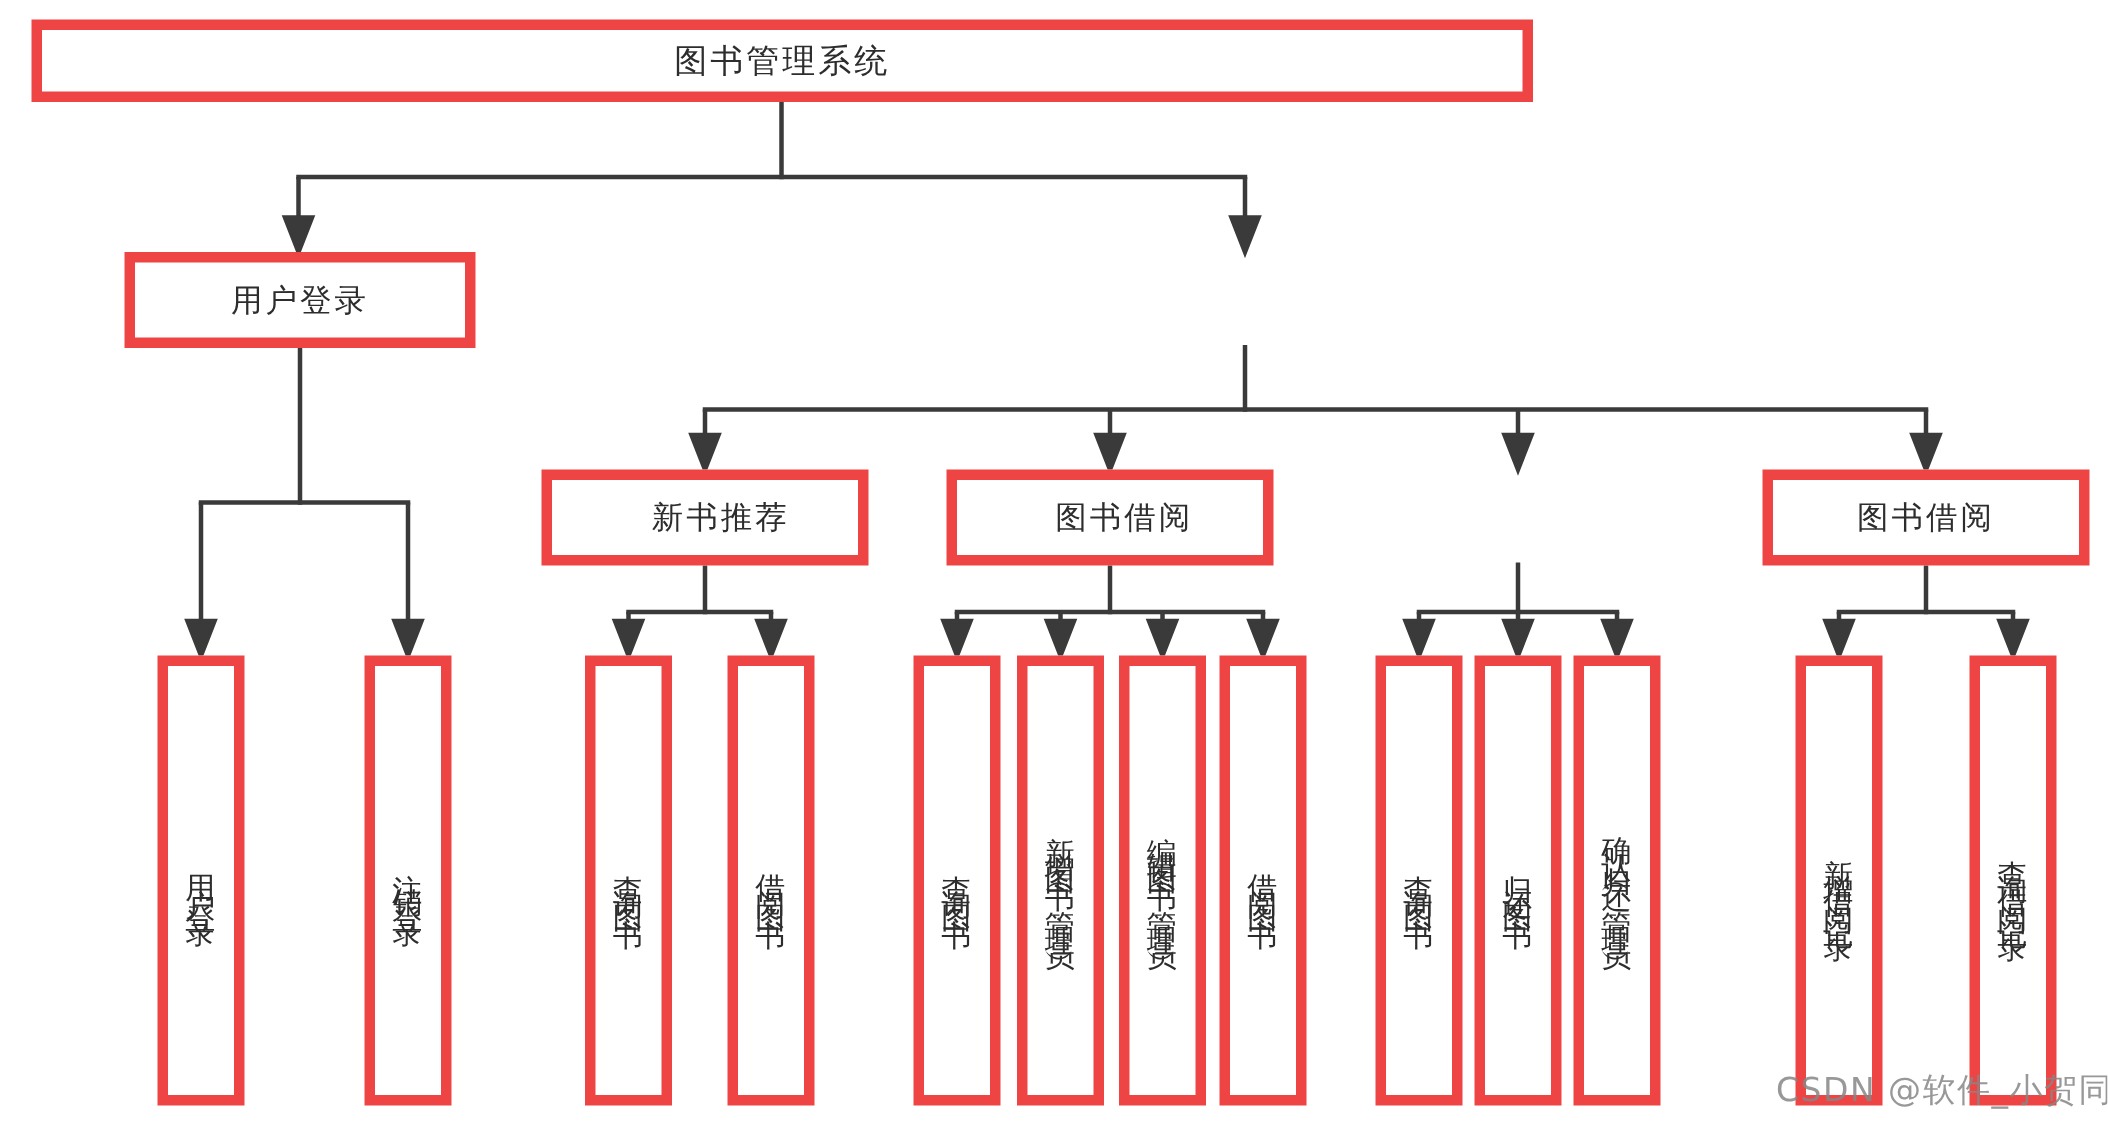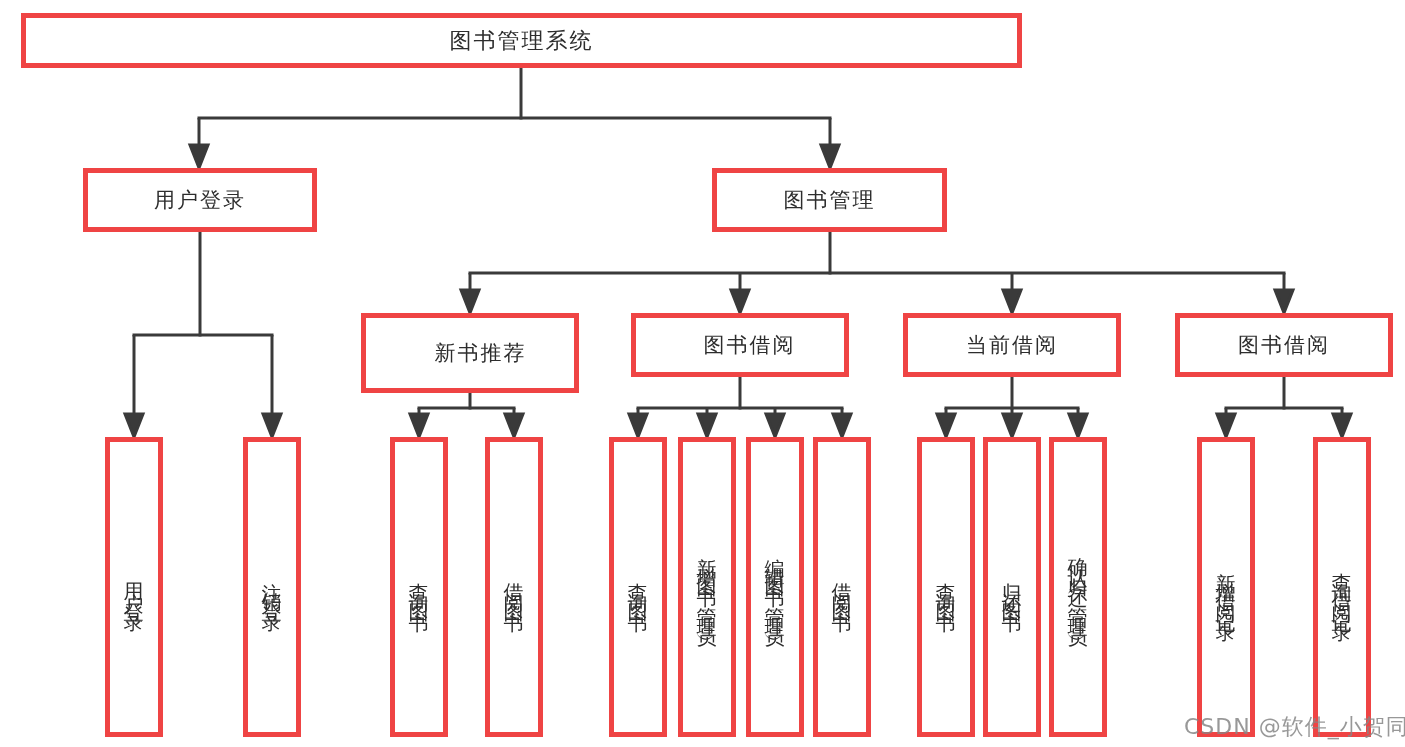--- a/index.html
+++ b/index.html
@@ -13,21 +13,21 @@
     overflow: hidden;
   }
   .connectors {
     position: absolute;
     left: 0; top: 0;
     width: 1405px; height: 747px;
   }
   .node {
     position: absolute;
     background: #ffffff;
-    border: 5px solid #ef4444;
+    border: 7px solid #ef4444;
     display: flex;
     align-items: center;
     justify-content: center;
     color: #2d2d2d;
     z-index: 2;
   }
   .h-node {
     font-size: 21px;
     letter-spacing: 2px;
     white-space: nowrap;
@@ -130,25 +130,23 @@
         <polygon points="1217,414 1235,414 1226,437"></polygon>
         <line x1="1342" y1="408" x2="1342" y2="415"></line>
         <polygon points="1333,414 1351,414 1342,437"></polygon>
       </g>
     </g>
   </svg>
 
   <div class="node h-node root-node" style="left:21px; top:13px; width:1001px; height:55px;">图书管理系统</div>
 
   <div class="node h-node" style="left:83px; top:168px; width:234px; height:64px;">用户登录</div>
-  <div class="node h-node" style="left:712px; top:168px; width:235px; height:64px;">图书管理</div>
 
-  <div class="node h-node" style="left:361px; top:313px; width:218px; height:80px;padding-left:21px;">新书推荐</div>
+  <div class="node h-node" style="left:361px; top:313px; width:218px; height:64px;padding-left:21px;">新书推荐</div>
   <div class="node h-node" style="left:631px; top:313px; width:218px; height:64px;padding-left:19px;">图书借阅</div>
-  <div class="node h-node" style="left:903px; top:313px; width:218px; height:64px;">当前借阅</div>
   <div class="node h-node" style="left:1175px; top:313px; width:218px; height:64px;">图书借阅</div>
 
   <div class="node v-node" style="left:105px; top:437px; width:58px; height:300px;">用户登录</div>
   <div class="node v-node" style="left:243px; top:437px; width:58px; height:300px;">注销登录</div>
 
   <div class="node v-node" style="left:390px; top:437px; width:58px; height:300px;">查询图书</div>
   <div class="node v-node" style="left:485px; top:437px; width:58px; height:300px;">借阅图书</div>
 
   <div class="node v-node" style="left:609px; top:437px; width:58px; height:300px;">查询图书</div>
   <div class="node v-node" style="left:678px; top:437px; width:58px; height:300px;">新增图书（管理员）</div>

